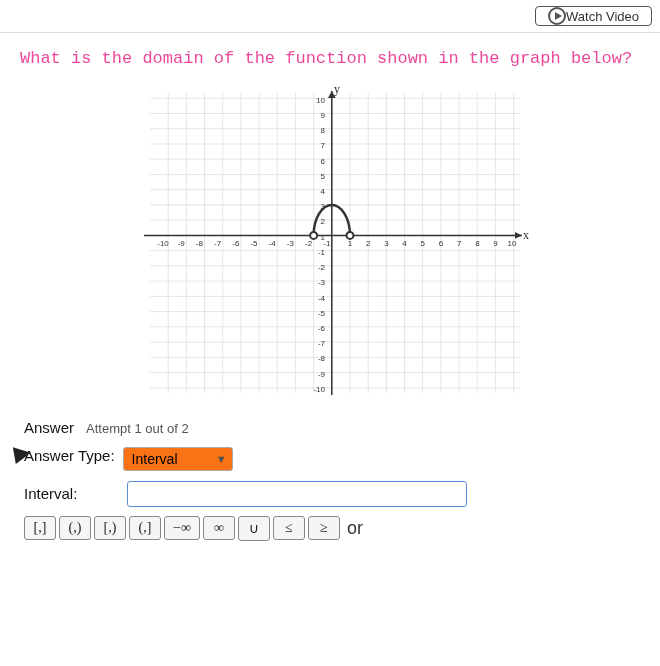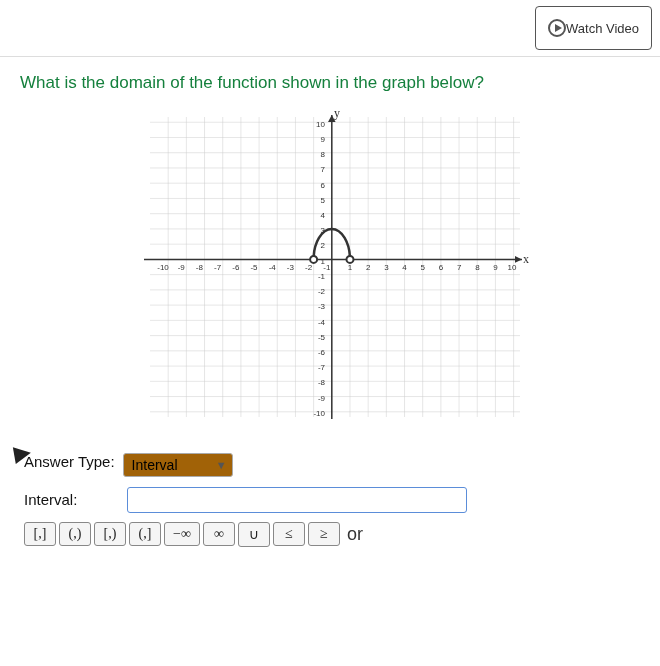--- a/index.html
+++ b/index.html
@@ -15,21 +15,21 @@
       display: flex;
       justify-content: flex-end;
       padding: 6px 8px;
       border-bottom: 1px solid #ddd;
     }
     .watch-video-btn {
       display: flex;
       align-items: center;
       border: 1.5px solid #555;
       border-radius: 4px;
-      padding: 12px 12px;
+      padding: 0 12px;
       font-size: 13px;
       font-family: Arial, sans-serif;
       cursor: pointer;
       background: #fff;
       color: #333;
     }
     .play-circle {
       width: 18px;
       height: 18px;
       border: 2px solid #555;
@@ -42,22 +42,22 @@
       width: 0;
       height: 0;
       border-top: 4px solid transparent;
       border-bottom: 4px solid transparent;
       border-left: 7px solid #555;
       margin-left: 2px;
     }
     .question-text {
       font-size: 17px;
       padding: 14px 20px 8px 20px;
-      font-family: Liberation Sans, sans-serif;
-      color: #15803d;
+      font-family: Liberation Mono, monospace;
+      color: #ec4899;
       line-height: 1.4;
     }
     .graph-container {
       display: flex;
       justify-content: center;
       margin: 4px 0 6px 0;
     }
     svg.graph {
       display: block;
     }
@@ -84,21 +84,21 @@
     .answer-type-label {
       margin-right: 8px;
       color: #111;
     }
     .answer-type-select {
       border: 1px solid #aaa;
       border-radius: 3px;
       padding: 3px 22px 3px 8px;
       font-size: 14px;
       font-family: Arial, sans-serif;
-      background: #a16207;
+      background: #f97316;
       appearance: none;
       -webkit-appearance: none;
       position: relative;
       cursor: pointer;
       min-width: 110px;
     }
     .select-wrapper {
       position: relative;
       display: inline-block;
     }
@@ -297,20 +297,24 @@
     <text x="195" y="308.8" font-size="8" font-family="Arial" fill="#333" text-anchor="end">-10</text>
 
     <path d="M 183.62,152.4 A 18.18,30.48 0 0 1 219.98,152.4" fill="none" stroke="#333" stroke-width="2.5"></path>
 
     <circle cx="183.62" cy="152.4" r="3.5" fill="white" stroke="#333" stroke-width="2"></circle>
     <circle cx="219.98" cy="152.4" r="3.5" fill="white" stroke="#333" stroke-width="2"></circle>
   </svg>
 </div>
 
 <div class="answer-section">
+  <div>
+    <span class="answer-label">Answer</span>
+    <span class="attempt-label">Attempt 1 out of 2</span>
+  </div>
 
   <div class="answer-type-row">
     <span class="answer-type-label">Answer Type:</span>
     <div class="select-wrapper">
       <select class="answer-type-select">
         <option>Interval</option>
         <option>Inequality</option>
         <option>Set</option>
       </select>
       <span class="select-chevron">▼</span>

